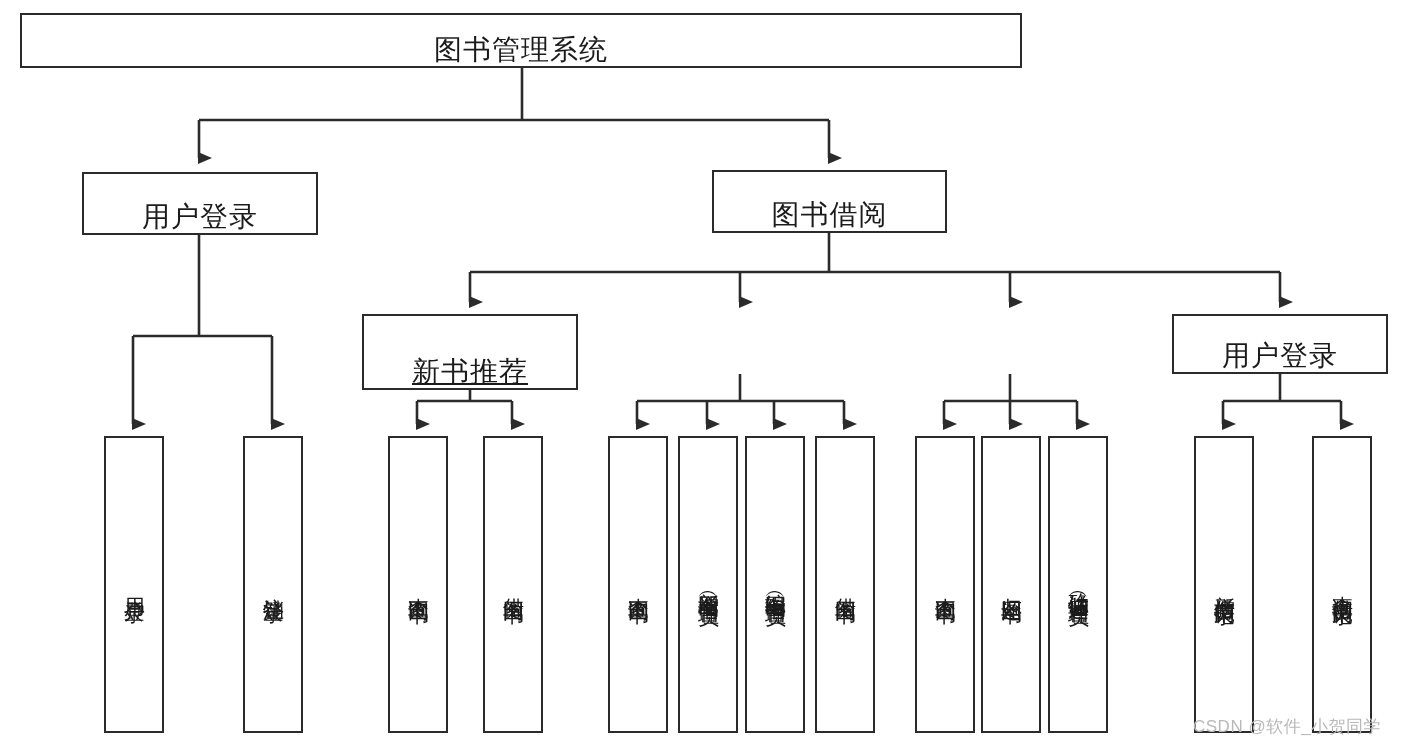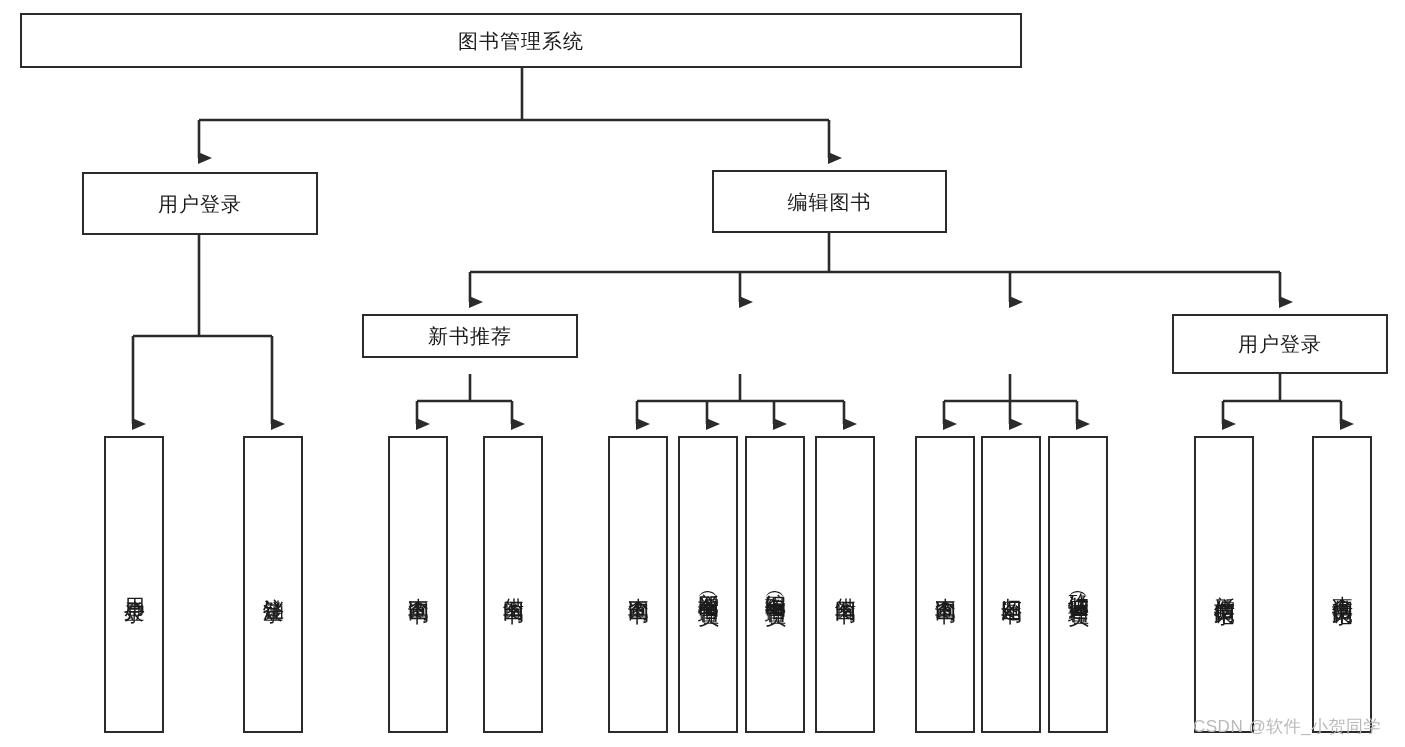--- a/index.html
+++ b/index.html
@@ -31,23 +31,24 @@
     box-sizing: border-box;
     border: 2px solid #2b2b2b;
     background: #ffffff;
     display: flex;
     align-items: center;
     justify-content: center;
     color: #1b1b1b;
     z-index: 2;
   }
   .node.horiz {
-    font-size: 20px;
+    font-size: 28px;
     letter-spacing: 1px;
     line-height: 1.1;
+    align-items: flex-end;
   }
   .node.vert {
     writing-mode: vertical-rl;
     text-orientation: upright;
     font-size: 21px;
     line-height: 1.38;
     letter-spacing: 2px;
     padding: 6px 0;
     text-align: center;
   }
@@ -119,24 +120,24 @@
   </svg>
 
   <div class="node horiz" style="left:20px; top:13px; width:1002px; height:55px;">
     <span class="label">图书管理系统</span>
   </div>
 
   <div class="node horiz" style="left:82px; top:172px; width:236px; height:63px;">
     <span class="label">用户登录</span>
   </div>
   <div class="node horiz" style="left:712px; top:170px; width:235px; height:63px;">
-    <span class="label">编辑图书</span>
+    <span class="label">图书借阅</span>
   </div>
 
-  <div class="node horiz" style="left:362px; top:314px; width:216px; height:44px;">
+  <div class="node horiz" style="left:362px; top:314px; width:216px; height:76px;text-decoration:underline;">
     <span class="label">新书推荐</span>
   </div>
   <div class="node horiz" style="left:1172px; top:314px; width:216px; height:60px;">
     <span class="label">用户登录</span>
   </div>
 
   <div class="node vert" style="left:104px; top:436px; width:60px; height:297px;">
     <span class="label">用户登录</span>
   </div>
   <div class="node vert" style="left:243px; top:436px; width:60px; height:297px;">

